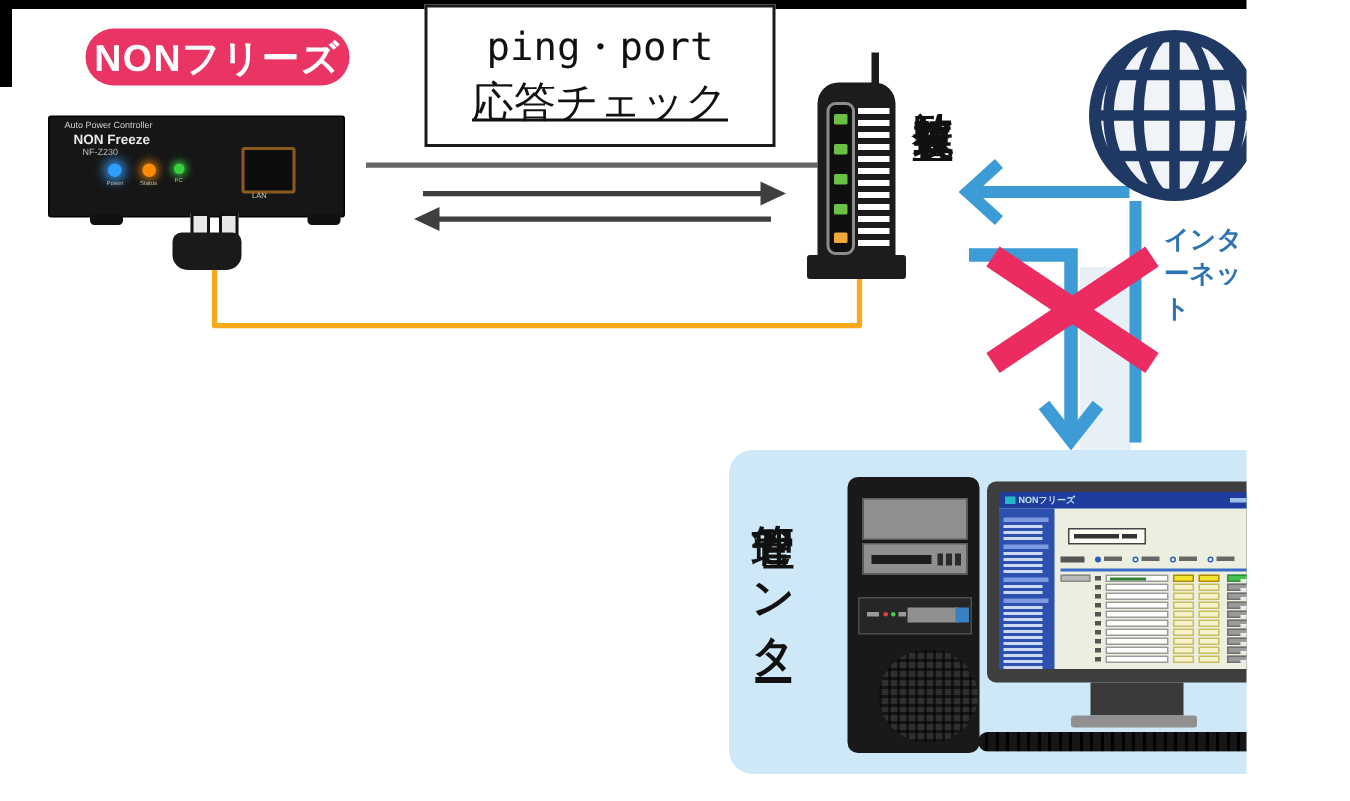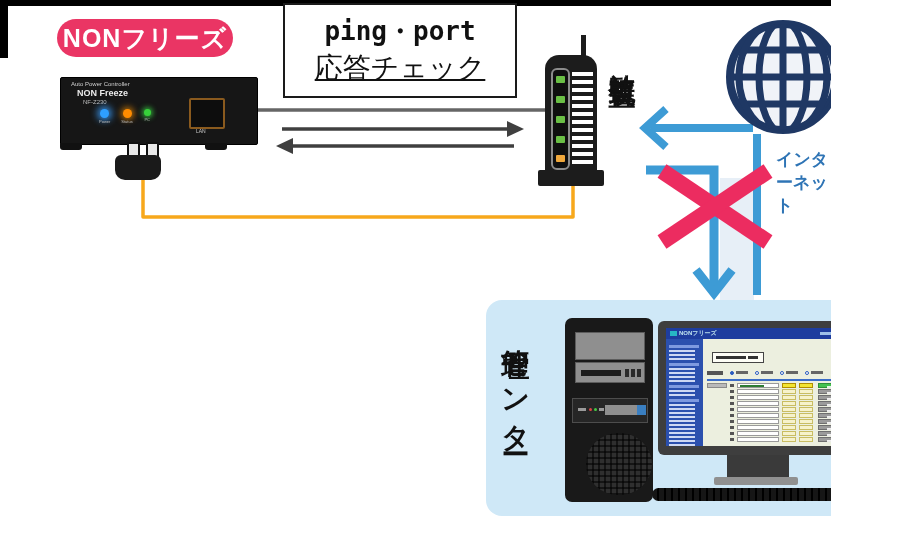--- a/index.html
+++ b/index.html
@@ -10,25 +10,25 @@
   
   .lb{background:#000;}
 
   
   .badge{left:57px;top:19px;width:176px;height:38px;background:#EA3564;border-radius:20px;
          color:#fff;font-weight:bold;font-size:25px;display:flex;align-items:center;justify-content:center;letter-spacing:1px;}
 
   
   .checkbox{left:283px;top:3px;width:230px;height:91px;background:#fff;border:2.5px solid #1a1a1a;
             display:flex;flex-direction:column;align-items:center;justify-content:center;color:#111;}
-  .checkbox .l1{font-size:26px;font-family:"DejaVu Sans Mono","Liberation Mono",monospace;font-weight:bold;}
+  .checkbox .l1{font-size:26px;font-family:"DejaVu Sans Mono","Liberation Mono",monospace;}
   .checkbox .l2{font-size:28px;text-decoration:underline;}
 
   
-  .device{left:60px;top:77px;width:196px;height:66px;background:#161616;border:1px solid #000;border-radius:2px;}
+  .device{left:32px;top:77px;width:196px;height:66px;background:#161616;border:1px solid #000;border-radius:2px;}
   .dev-brand{left:10px;top:3px;font-size:6px;color:#cfcfcf;}
   .dev-name{left:16px;top:10px;font-size:9px;font-weight:bold;color:#eaeaea;}
   .dev-model{left:22px;top:21px;font-size:6px;color:#bdbdbd;}
   .led{width:9px;height:9px;border-radius:50%;}
   .led-label{font-size:4px;color:#bbb;text-align:center;margin-top:1px;}
   .led-wrap{display:flex;flex-direction:column;align-items:center;}
   .lan-port{left:128px;top:20px;width:32px;height:27px;border:2px solid #8a5a1e;border-radius:2px;background:#0d0d0d;}
   .lan-label{left:135px;top:50px;font-size:5px;color:#c9c9c9;}
   .dev-foot{width:22px;height:7px;background:#111;border-radius:0 0 3px 3px;}
   .plug-prong{width:9px;height:14px;background:#e8e8e8;border:2px solid #111;}

